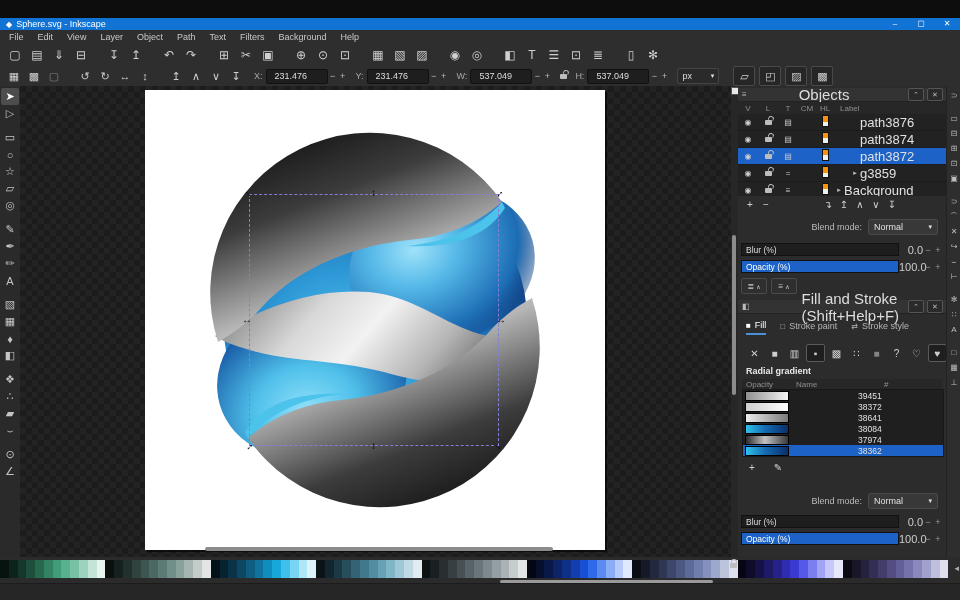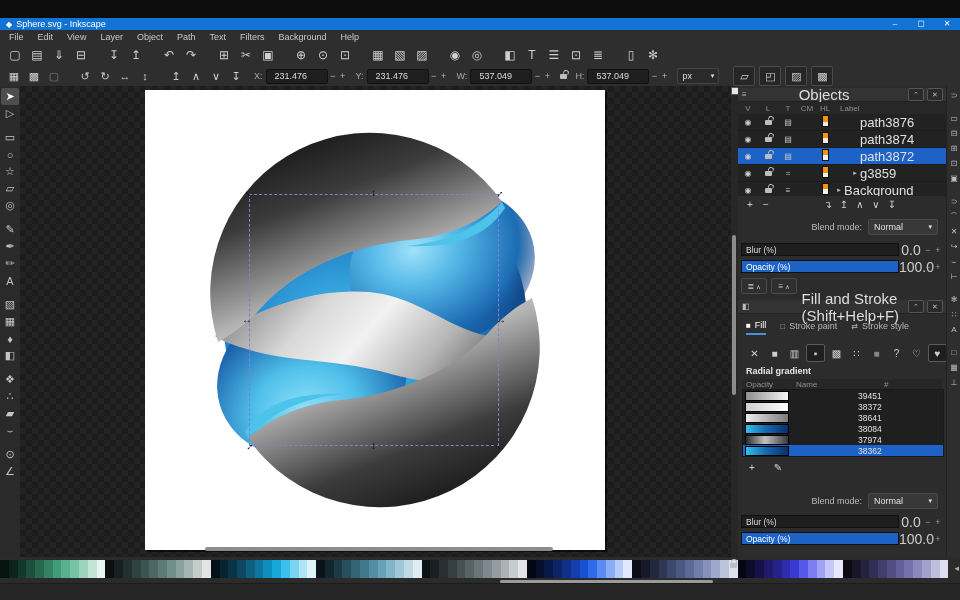--- a/index.html
+++ b/index.html
@@ -92,21 +92,21 @@
   
   .blendrow{position:absolute;width:208px;height:18px;display:flex;align-items:center;justify-content:flex-end;}
   .blendrow .blabel{font-size:9px;color:#bbb;margin-right:6px;}
   .dropdown{width:58px;height:14px;background:#383838;border:1px solid #4a4a4a;border-radius:2px;
     display:inline-flex;align-items:center;justify-content:space-between;padding:0 5px;margin-right:8px;
     font-size:9px;color:#e0e0e0;}
   .slider{position:absolute;width:208px;height:15px;display:flex;align-items:center;}
   .slider .track{width:158px;height:13px;background:#1e1e1e;border:1px solid #111;display:flex;align-items:center;
     padding-left:4px;box-sizing:border-box;font-size:8.5px;color:#ddd;margin-left:3px;}
   .slider .track.full{background:#1d62c6;color:#fff;}
-  .slider .sval{width:24px;text-align:center;font-size:14px;color:#ccc;}
+  .slider .sval{width:24px;text-align:right;font-size:11px;color:#ccc;}
   .slider .sbtn{width:10px;text-align:center;font-size:9px;color:#999;}
   #layer-toggles{position:absolute;left:3px;top:192px;display:flex;gap:4px;}
   #layer-toggles .tbtn{width:24px;height:14px;border:1px solid #4a4a4a;border-radius:2px;background:#2f2f2f;
     display:inline-flex;align-items:center;justify-content:center;gap:2px;font-size:8px;color:#ccc;}
   
   #fs-tabs{position:absolute;left:8px;top:234px;display:flex;gap:14px;}
   .fstab{display:flex;align-items:center;gap:4px;font-size:9px;color:#b5b5b5;padding-bottom:3px;}
   .fstab .tico{font-size:8px;}
   .fstab.active{color:#fff;border-bottom:2px solid #4a90d9;}
   #paintrow{position:absolute;left:8px;top:258px;display:flex;align-items:center;gap:3px;}

